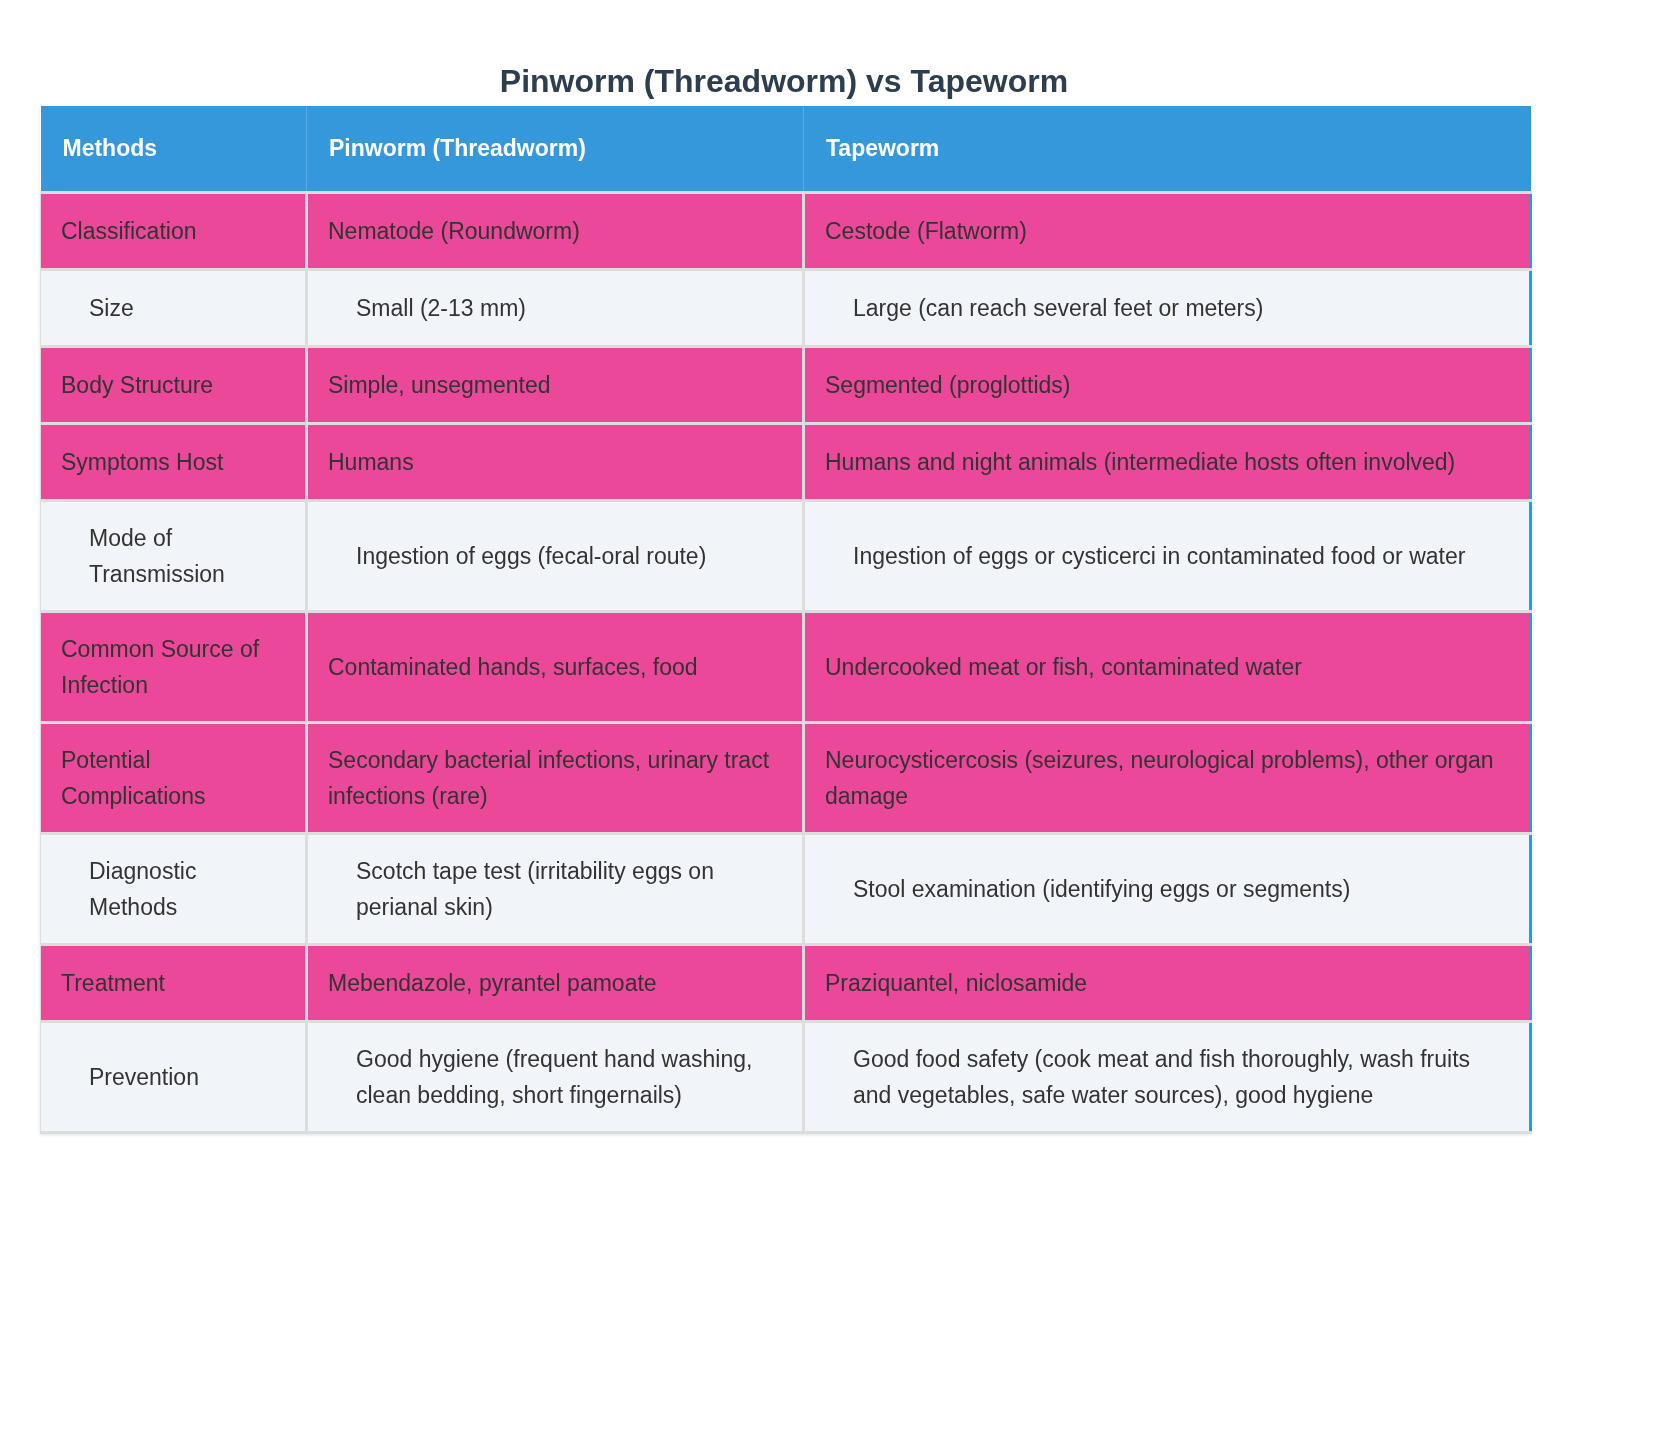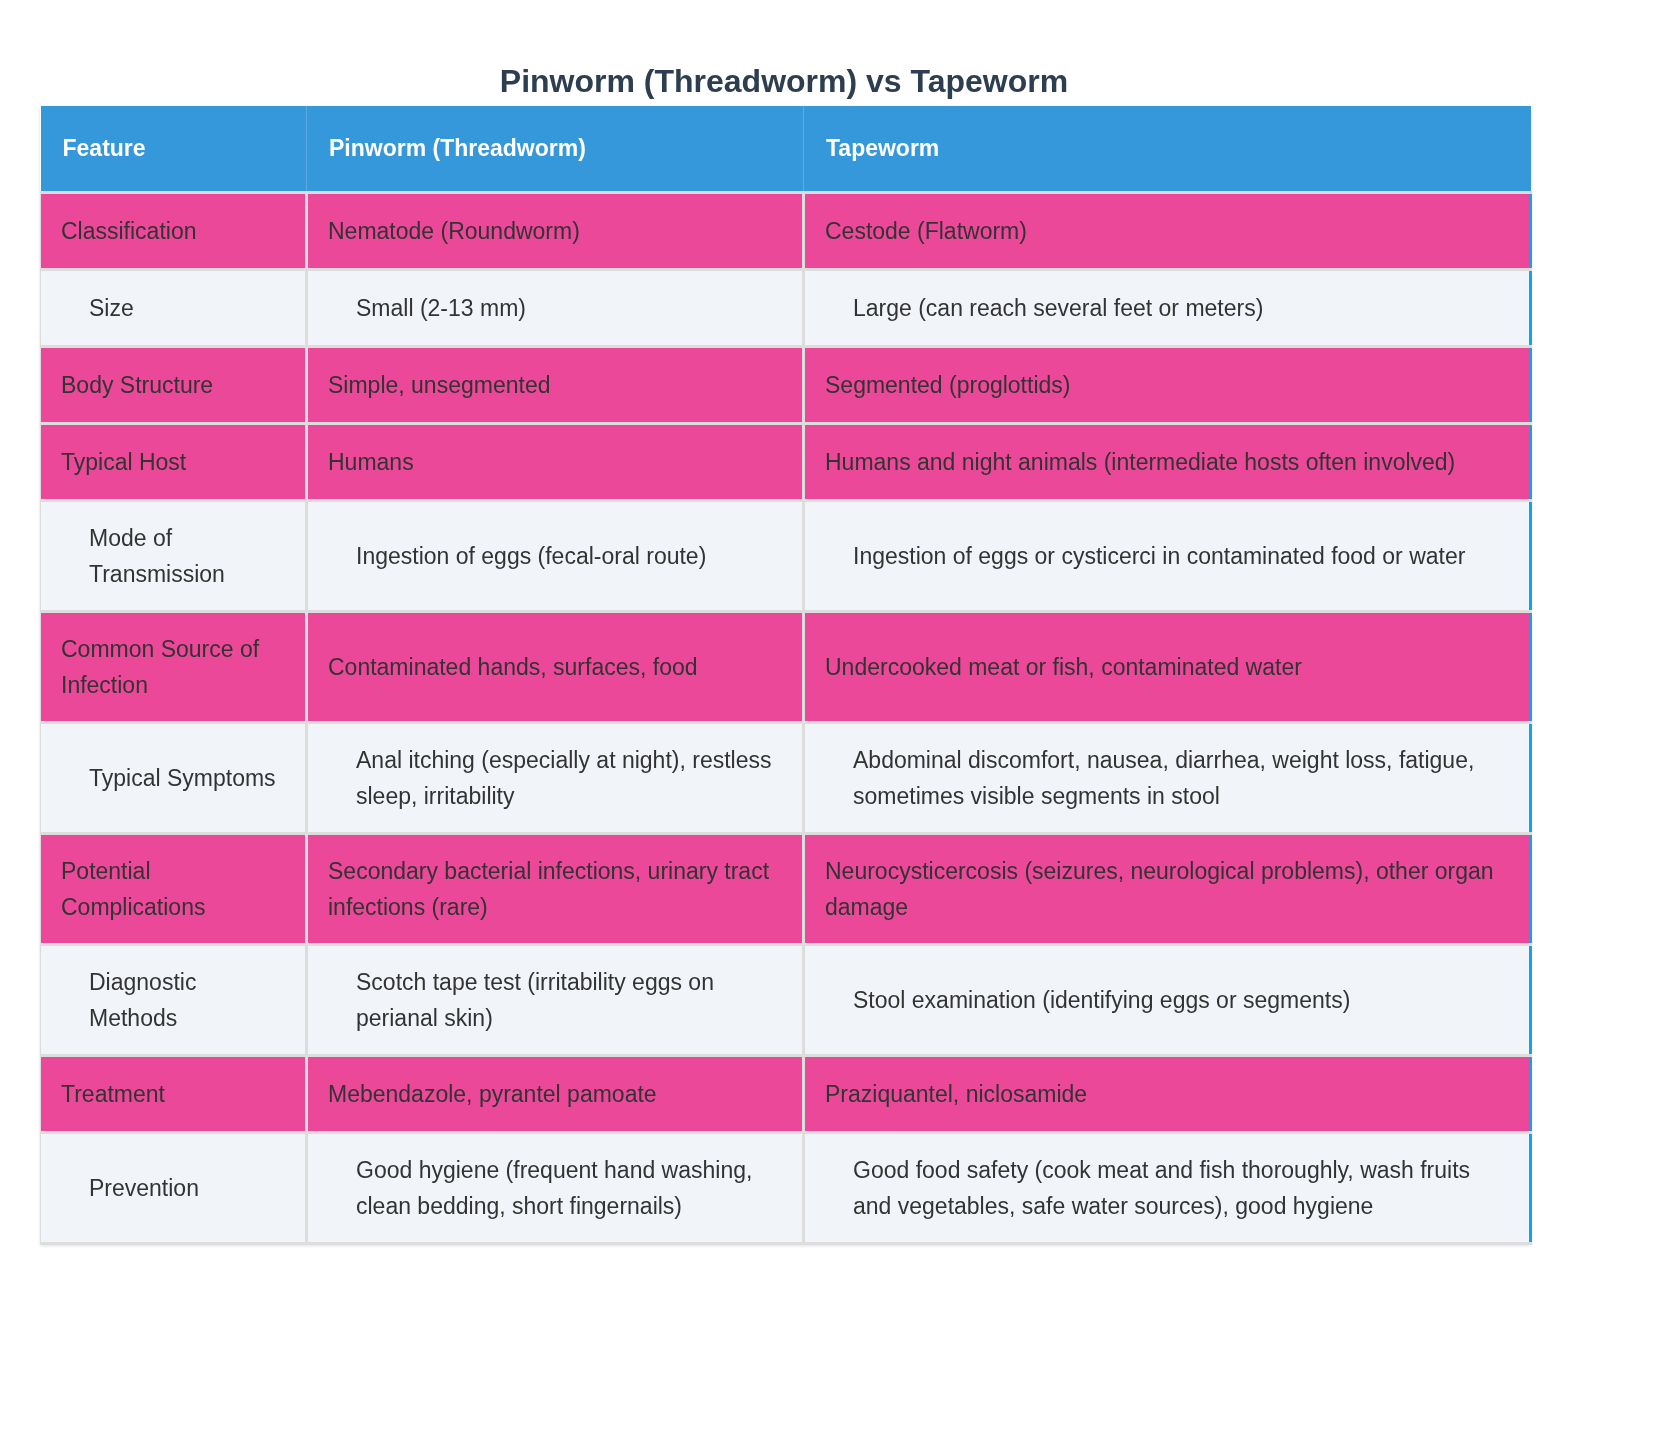--- a/index.html
+++ b/index.html
@@ -77,21 +77,21 @@
 
 <div class="table-wrap">
   <table>
     <colgroup>
       <col class="c1">
         <col class="c2">
         <col class="c3">
     </colgroup>
     <thead>
       <tr>
-        <th>Feature</th>
+        <th>Methods</th>
         <th>Pinworm (Threadworm)</th>
         <th>Tapeworm</th>
       </tr>
     </thead>
     <tbody>
       <tr class="odd single">
         <td>Classification</td>
         <td>Nematode (Roundworm)</td>
         <td>Cestode (Flatworm)</td>
       </tr>
@@ -99,38 +99,33 @@
         <td>Size</td>
         <td>Small (2-13 mm)</td>
         <td>Large (can reach several feet or meters)</td>
       </tr>
       <tr class="odd single">
         <td>Body Structure</td>
         <td>Simple, unsegmented</td>
         <td>Segmented (proglottids)</td>
       </tr>
       <tr class="odd single">
-        <td>Typical Host</td>
+        <td>Symptoms Host</td>
         <td>Humans</td>
         <td>Humans and night animals (intermediate hosts often involved)</td>
       </tr>
       <tr class="even double">
         <td>Mode of Transmission</td>
         <td>Ingestion of eggs (fecal-oral route)</td>
         <td>Ingestion of eggs or cysticerci in contaminated food or water</td>
       </tr>
       <tr class="odd double">
         <td>Common Source of Infection</td>
         <td>Contaminated hands, surfaces, food</td>
         <td>Undercooked meat or fish, contaminated water</td>
-      </tr>
-      <tr class="even double">
-        <td>Typical Symptoms</td>
-        <td>Anal itching (especially at night), restless sleep, irritability</td>
-        <td>Abdominal discomfort, nausea, diarrhea, weight loss, fatigue, sometimes visible segments in stool</td>
       </tr>
       <tr class="odd double">
         <td>Potential Complications</td>
         <td>Secondary bacterial infections, urinary tract infections (rare)</td>
         <td>Neurocysticercosis (seizures, neurological problems), other organ damage</td>
       </tr>
       <tr class="even double">
         <td>Diagnostic Methods</td>
         <td>Scotch tape test (irritability eggs on perianal skin)</td>
         <td>Stool examination (identifying eggs or segments)</td>

